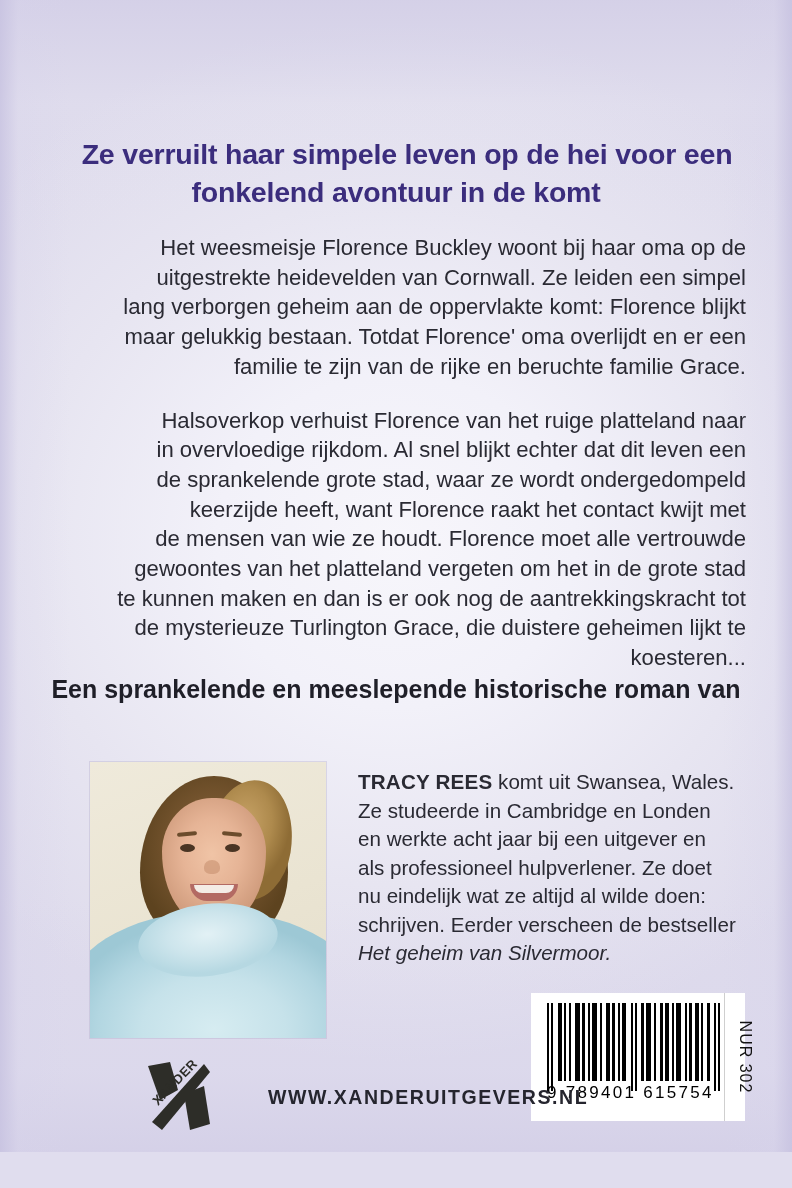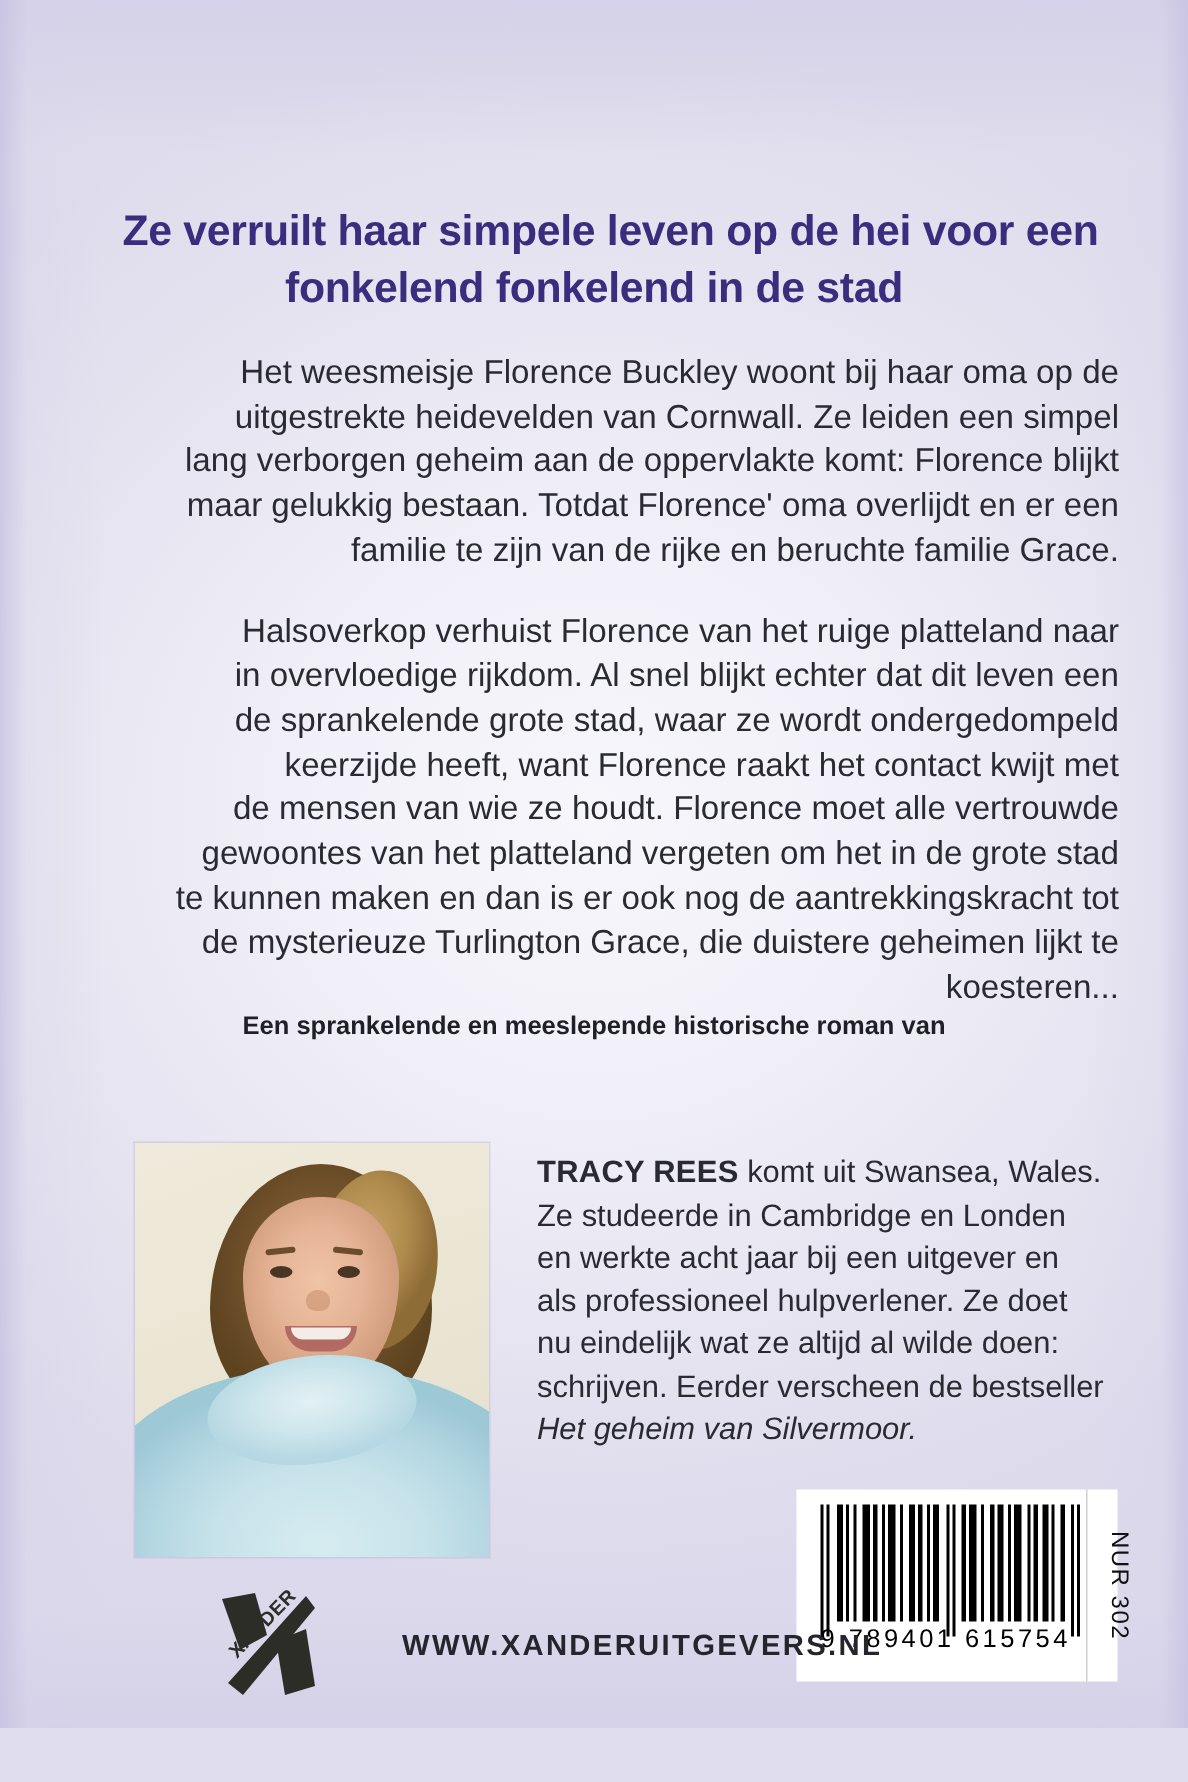--- a/index.html
+++ b/index.html
@@ -105,21 +105,21 @@
 
   
   .tagline {
     position: absolute;
     left: 46px;
     top: 672px;
     width: 700px;
     text-align: center;
     color: #1f1f28;
     font-weight: bold;
-    font-size: 17px;
+    font-size: 25px;
     line-height: 1.36;
   }
   .tagline .ln {
     display: block;
     white-space: nowrap;
   }
   .tagline i {
     font-style: italic;
   }
 
@@ -348,21 +348,21 @@
   }
 </style>
 </head>
 <body>
 
 <div id="cover">
   <div class="layer">
 
     <div class="headline">
       <span class="line line1">Ze verruilt haar simpele leven op de hei voor een</span>
-      <span class="line line2">fonkelend fonkelend in de stad</span>
+      <span class="line line2">fonkelend avontuur in de komt</span>
     </div>
 
     <div class="blurb">
       <p>
         <span class="ln">Het weesmeisje Florence Buckley woont bij haar oma op de</span>
         <span class="ln">uitgestrekte heidevelden van Cornwall. Ze leiden een simpel</span>
         <span class="ln">lang verborgen geheim aan de oppervlakte komt: Florence blijkt</span>
         <span class="ln">maar gelukkig bestaan. Totdat Florence' oma overlijdt en er een</span>
         <span class="ln">familie te zijn van de rijke en beruchte familie Grace.</span>
       </p>

